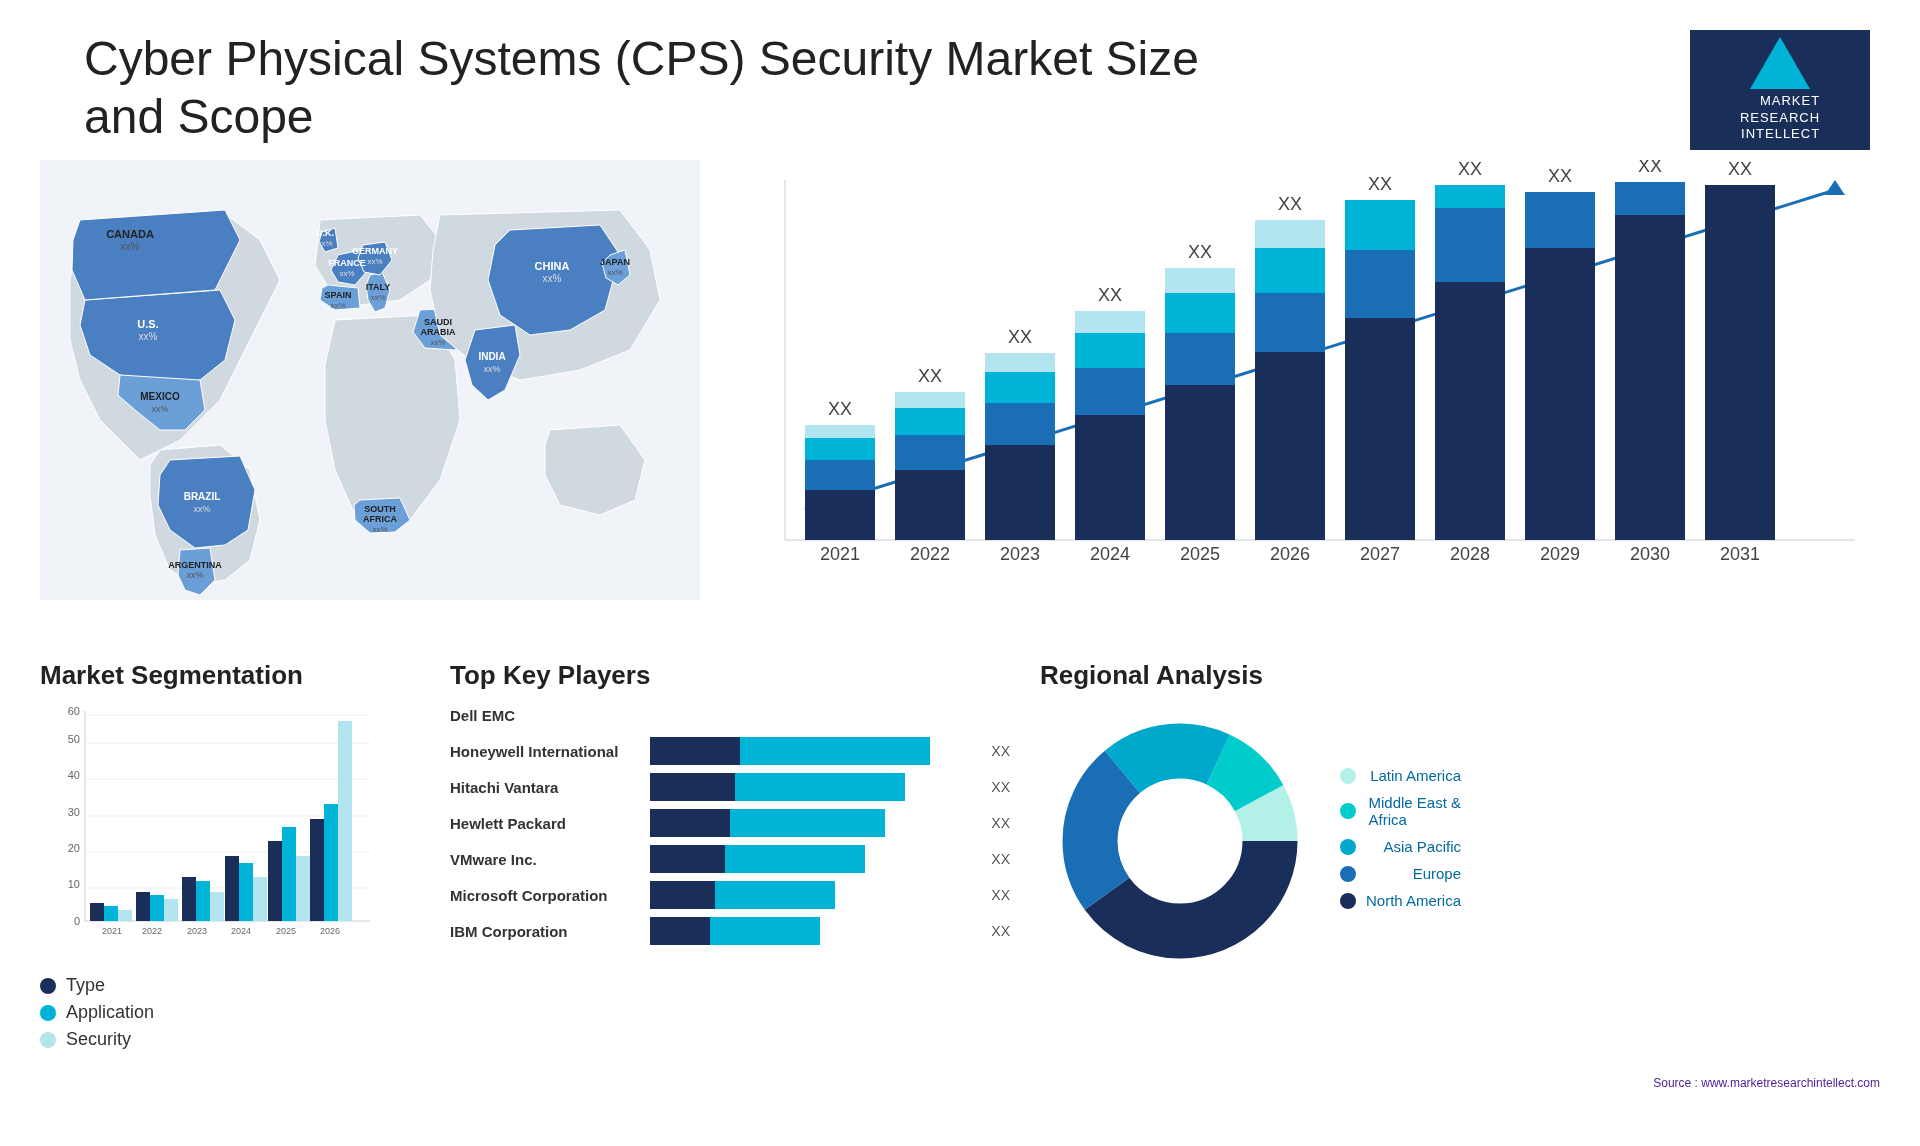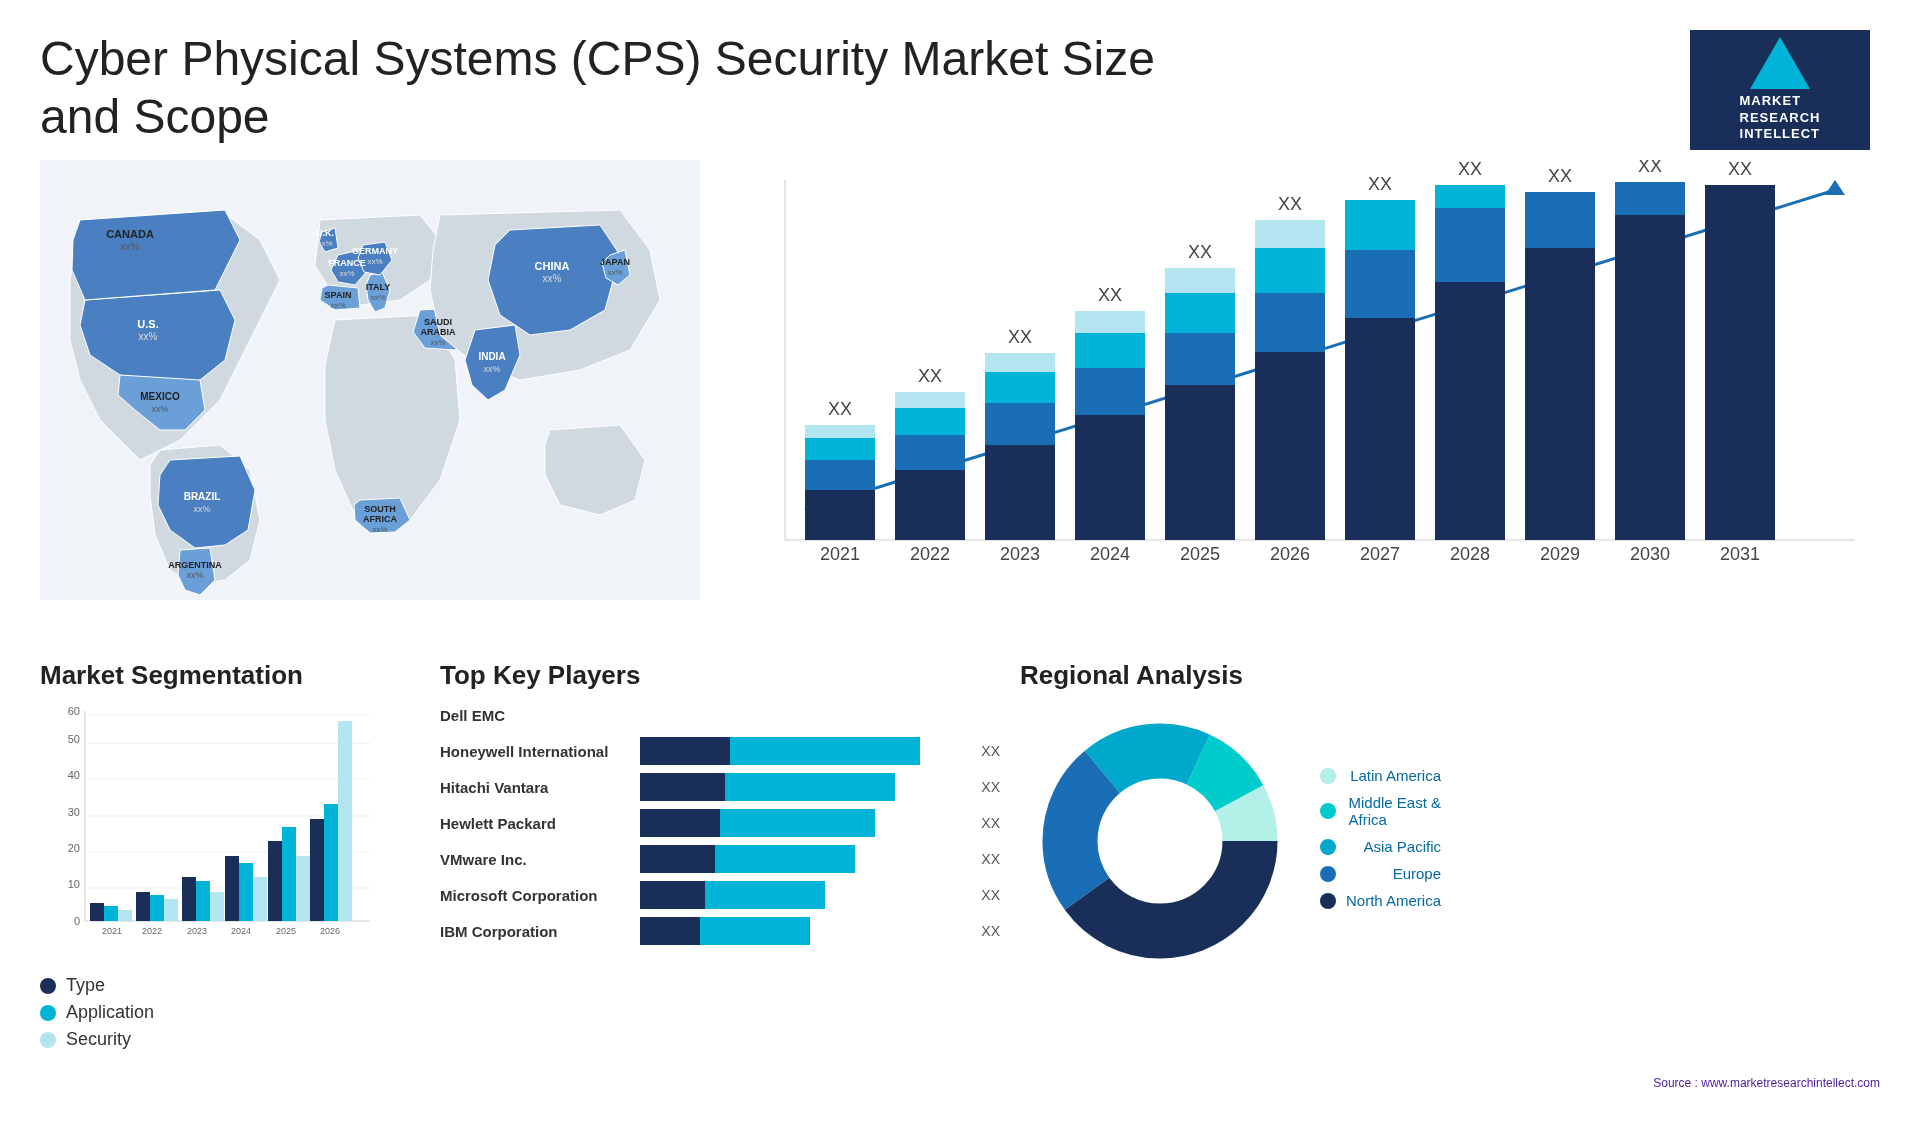--- a/index.html
+++ b/index.html
@@ -11,20 +11,21 @@
       overflow: hidden;
       position: relative;
     }
 
     
     .header {
       display: flex;
       justify-content: space-between;
       align-items: flex-start;
       padding: 30px 40px 10px 40px;
+      margin-left: 44px;
     }
     .main-title {
       font-size: 48px;
       font-weight: 400;
       color: #222;
       max-width: 1200px;
       line-height: 1.2;
     }
     .logo-area {
       display: flex;
@@ -47,23 +48,23 @@
       width: 0;
       height: 0;
       border-left: 30px solid transparent;
       border-right: 30px solid transparent;
       border-bottom: 52px solid #00b4d8;
       margin-bottom: 4px;
     }
     .logo-text-mri {
       color: white;
       font-size: 13px;
-      font-weight: 700;
+      font-weight: 400;
       letter-spacing: 1px;
-      text-align: left;
+      text-align: right;
       line-height: 1.3;
     }
 
     
     .content-area {
       display: grid;
       grid-template-columns: 660px 1fr;
       grid-template-rows: auto auto;
       gap: 0;
       padding: 0 40px;
@@ -83,21 +84,21 @@
       grid-row: 1;
       height: 480px;
       padding-left: 20px;
       position: relative;
     }
 
     
     .bottom-area {
       display: grid;
       grid-template-columns: 380px 560px 1fr;
-      gap: 20px;
+      gap: 30px;
       padding: 20px 40px 20px 40px;
       align-items: start;
     }
 
     
     .seg-section {
       position: relative;
     }
     .section-title {
       font-size: 26px;

